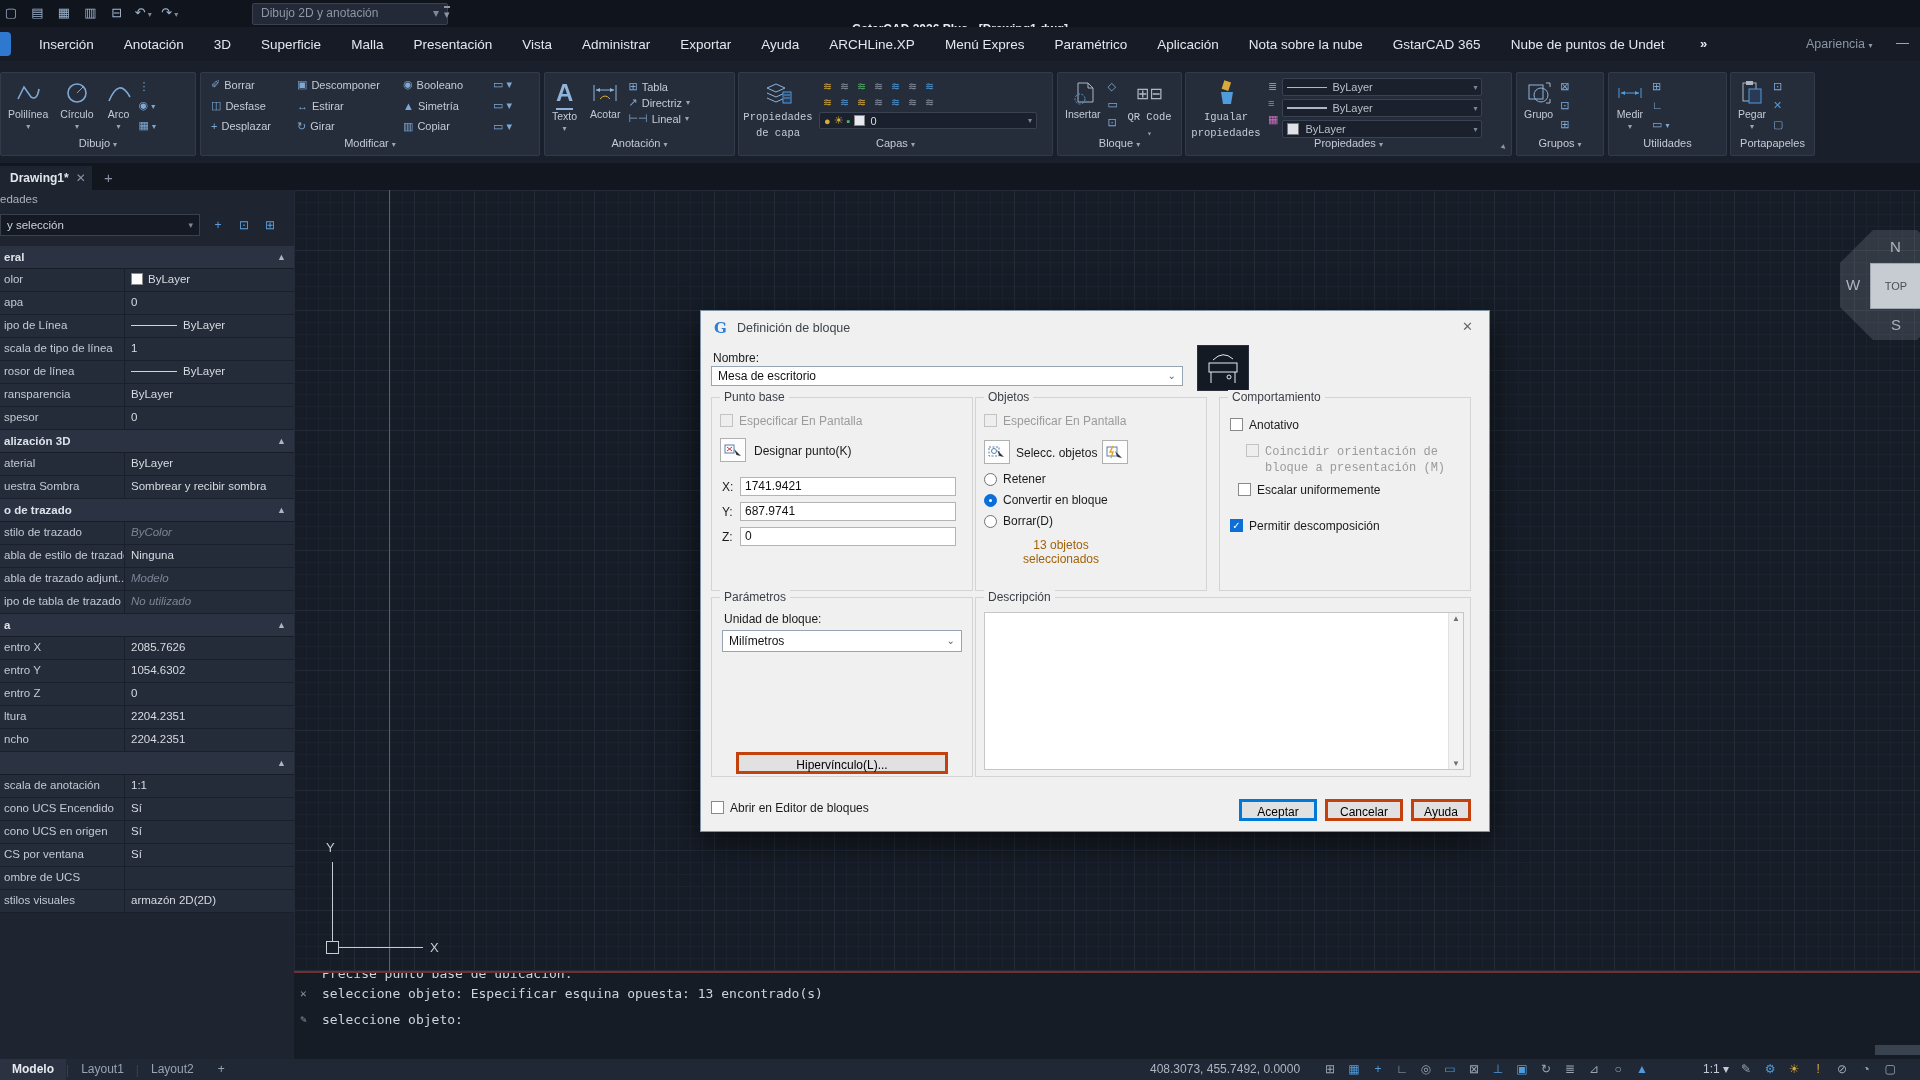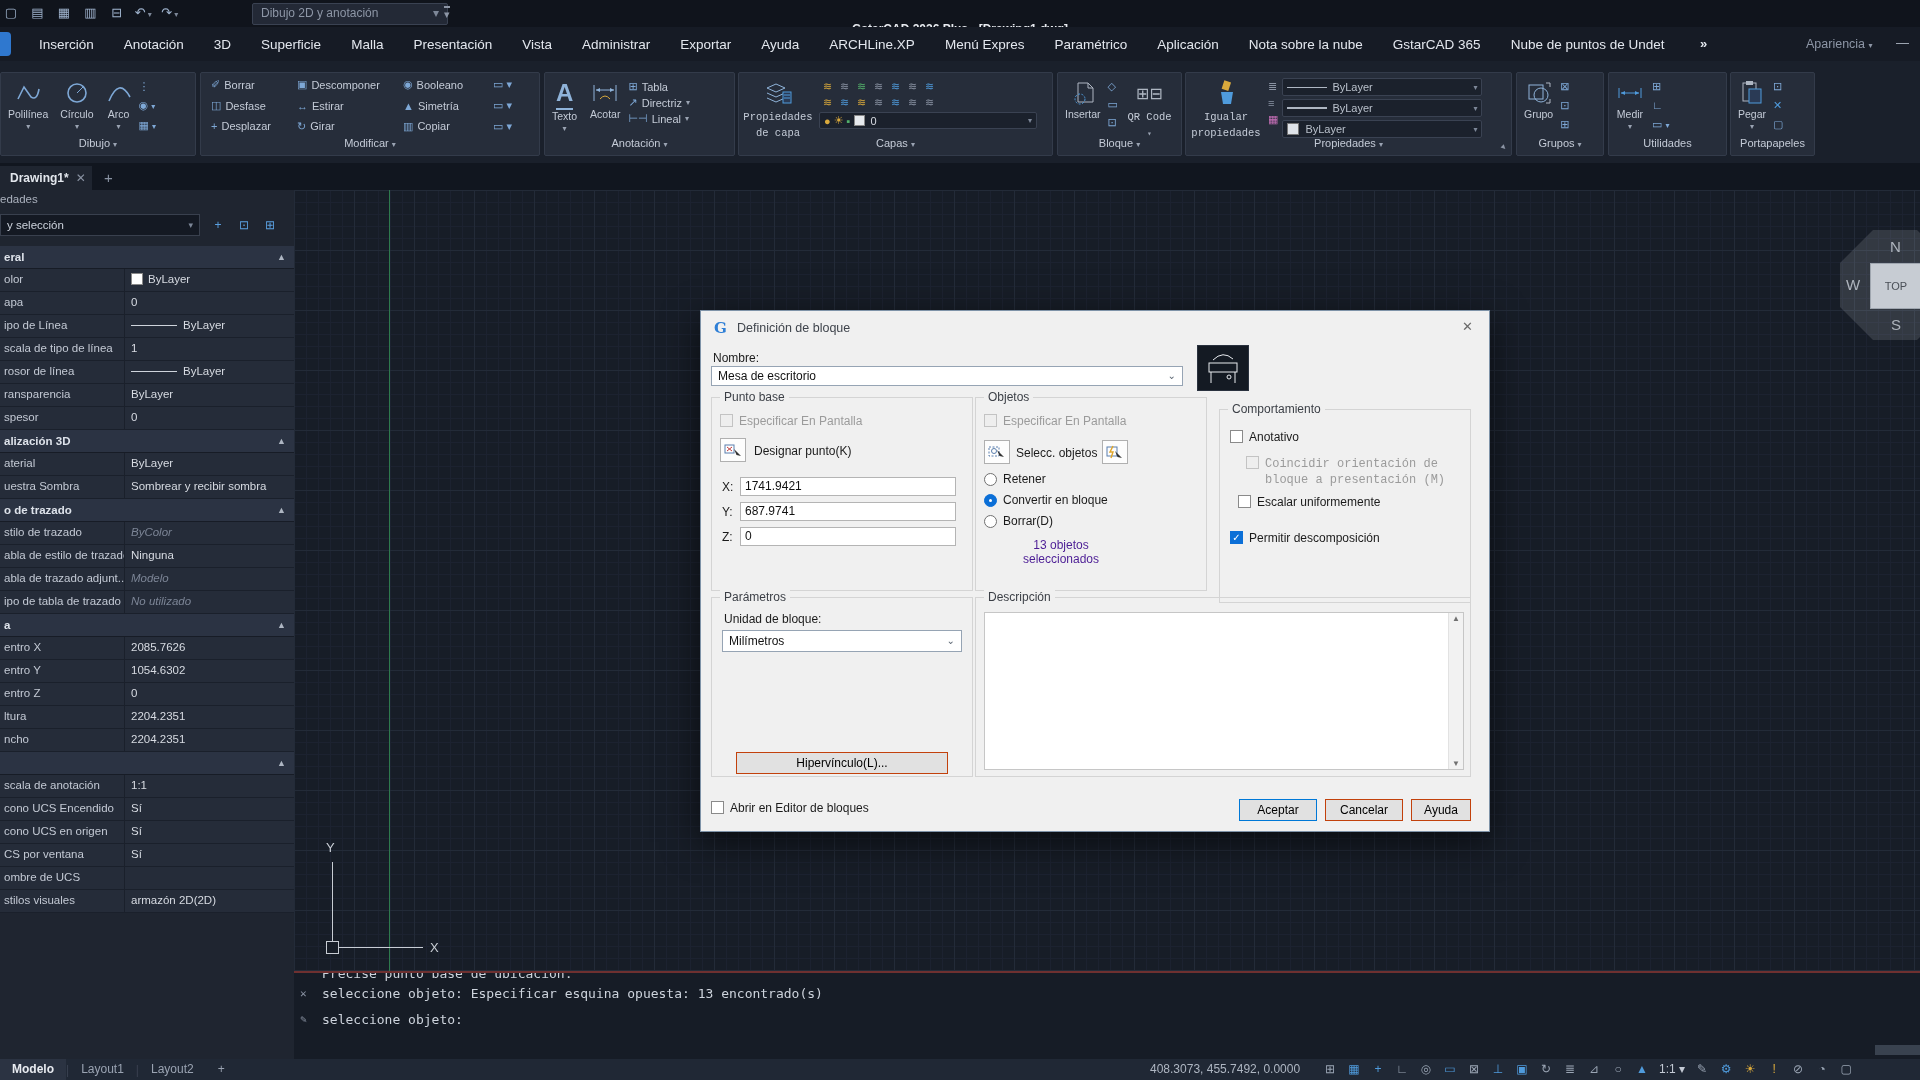--- a/index.html
+++ b/index.html
@@ -100,21 +100,21 @@
   #cmd-scrollchunk{position:absolute;left:1581px;top:72px;width:45px;height:10px;background:#39424f;}
   
   #statusbar{left:0;top:1059px;width:1920px;height:21px;background:#202835;color:#9aa3b2;font-size:12px;}
   #layout-tabs{position:absolute;left:0;top:0;height:21px;display:flex;align-items:center;}
   .ltab{padding:0 12px;line-height:21px;}
   .ltab.active{color:#e8ebf0;background:#2b3342;font-weight:bold;}
   .lsep{color:#3a4150;}
   #sb-coords{position:absolute;left:1150px;top:0;line-height:21px;color:#aeb6c2;}
   #sb-icons{position:absolute;left:1320px;top:0;height:21px;display:flex;align-items:center;gap:4px;}
   .sb-ico{width:20px;text-align:center;font-size:12px;line-height:21px;}
-  .sb-ico.wide{width:auto;padding:0 3px;}
+  .sb-ico.wide{width:auto;padding:0 3px;margin-left:44px;}
   
   #dialog{left:700px;top:310px;width:790px;height:522px;background:#f0f0f0;border:1px solid #7f93a8;
      box-shadow:0 10px 34px rgba(0,0,0,.6);z-index:50;font-size:12px;color:#1b1b1b;box-sizing:border-box;}
   #dlg-title{position:absolute;left:0;top:0;right:0;height:34px;}
   #dlg-logo{position:absolute;left:13px;top:8px;color:#2f7fd6;font-weight:bold;font-size:15px;font-family:"DejaVu Serif",serif;}
   #dlg-title-text{position:absolute;left:36px;top:10px;color:#3f444c;font-size:12.5px;}
   #dlg-close{position:absolute;right:16px;top:8px;color:#6a6a6a;font-size:13px;}
   .grp{position:absolute;border:1px solid #d4d4d4;box-sizing:border-box;}
   .grp-label{position:absolute;left:8px;top:-8px;background:#f0f0f0;padding:0 4px;color:#3b3f46;}
   .cb{position:absolute;display:flex;gap:6px;align-items:flex-start;}
@@ -123,33 +123,33 @@
   .cb.disabled .box{border-color:#c3c3c3;background:#eee;}
   .cb.checked .box{background:#0b6fd7;border-color:#0b6fd7;color:#fff;font-size:10px;line-height:12px;text-align:center;}
   .radio{position:absolute;display:flex;gap:6px;align-items:center;}
   .radio .dot{width:13px;height:13px;border:1px solid #707070;border-radius:50%;background:#fff;box-sizing:border-box;flex:none;position:relative;}
   .radio.sel .dot{border-color:#0b6fd7;background:#0b6fd7;}
   .radio.sel .dot::after{content:"";position:absolute;left:4px;top:4px;width:3px;height:3px;border-radius:50%;background:#fff;}
   .txtin{position:absolute;background:#fff;border:1px solid #b4b4b4;box-sizing:border-box;
      font-size:12px;line-height:17px;padding:0 4px;color:#111;}
   .icobtn{position:absolute;width:26px;height:24px;background:#fdfdfd;border:1px solid #b0b0b0;box-sizing:border-box;
      display:flex;align-items:center;justify-content:center;}
-  .winbtn{position:absolute;height:22px;background:#e1e1e1;border:1px solid #c2410c;box-sizing:border-box;
+  .winbtn{position:absolute;height:22px;background:#e1e1e1;border:3px solid #c2410c;box-sizing:border-box;
      text-align:center;line-height:20px;font-size:12px;color:#000;}
   .winbtn.default{border-color:#0078d7;}
   .combo{position:absolute;background:#fff;border:1px solid #96a4b4;box-sizing:border-box;
      font-size:12px;line-height:18px;padding:0 6px;color:#111;}
   .combo .dd{float:right;color:#5a6572;font-size:10px;}
   #dlg-preview{position:absolute;left:496px;top:34px;width:50px;height:44px;background:#141a23;border:1px solid #2a323f;}
   #desc-area{position:absolute;left:8px;top:14px;width:480px;height:158px;background:#fff;border:1px solid #c6c6c6;box-sizing:border-box;}
   #desc-scroll{position:absolute;right:0;top:0;width:15px;height:100%;background:#f2f2f2;border-left:1px solid #e2e2e2;box-sizing:border-box;}
   #desc-scroll .up{position:absolute;top:1px;left:0;right:0;text-align:center;font-size:8px;color:#707070;}
   #desc-scroll .dn{position:absolute;bottom:1px;left:0;right:0;text-align:center;font-size:8px;color:#707070;}
   .two-line{line-height:16px;font-family:Liberation Mono, monospace;}
-  .count-text{position:absolute;text-align:center;color:#4c1d95;line-height:14px;}
+  .count-text{position:absolute;text-align:center;color:#a16207;line-height:14px;}
 </style>
 </head>
 <body>
 
 <div id="root">
 
   <div class="abs" id="titlebar">
     <span class="qa-icon">▢</span>
     <span class="qa-icon">▤</span>
     <span class="qa-icon">▦</span>
@@ -712,21 +712,21 @@
       </div>
       <div class="radio" style="left:8px;top:116px;">
         <span class="dot"></span>
           <span>Borrar(D)</span>
       </div>
       <div class="count-text" style="left:30px;top:140px;width:110px;">
         <span>13 objetos</span><br><span>seleccionados</span>
       </div>
     </div>
 
-    <div class="grp" style="left:518px;top:86px;width:252px;height:194px;margin-top:12px;">
+    <div class="grp" style="left:518px;top:86px;width:252px;height:194px;">
       <span class="grp-label">Comportamiento</span>
       <div class="cb" style="left:10px;top:20px;">
         <span class="box"></span>
           <span>Anotativo</span>
       </div>
       <div class="cb disabled" style="left:26px;top:46px;">
         <span class="box"></span>
         <span class="two-line"><span>Coincidir orientación de</span><br><span>bloque a presentación (M)</span></span>
       </div>
       <div class="cb" style="left:10px;top:85px;padding-left:8px;">

